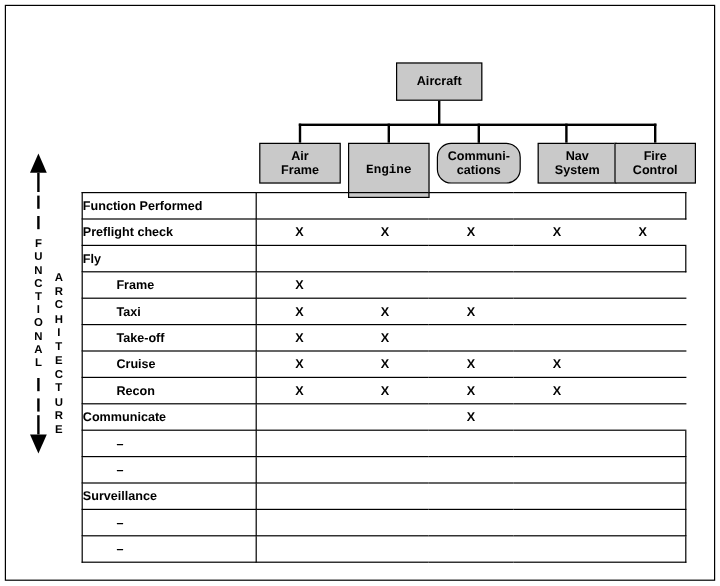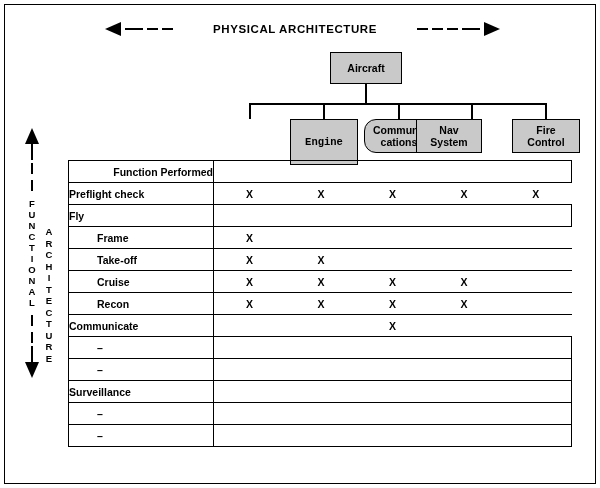--- a/index.html
+++ b/index.html
@@ -165,50 +165,33 @@
   .fn-cell {
     width: 144px;
     font-weight: bold;
     padding-left: 6px;
   }
   .fn-cell.indent {
     padding-left: 28px;
   }
   .fn-cell.plain {
     font-weight: bold;
-    text-align: right;
   }
   .mark-cell {
     text-align: center;
     font-weight: bold;
     font-size: 11px;
   }
 </style>
 </head>
 <body>
 
 <div id="root">
   <div class="outer-frame"></div>
 
-  <div class="phys-axis">
-    <div class="dashrow">
-      <span class="arrow-left"></span>
-      <span class="solidbar"></span>
-      <span class="dash"></span>
-      <span class="dash"></span>
-    </div>
-    <div class="phys-label">PHYSICAL ARCHITECTURE</div>
-    <div class="dashrow">
-      <span class="dash"></span>
-      <span class="dash"></span>
-      <span class="dash"></span>
-      <span class="solidbar"></span>
-      <span class="arrow-right"></span>
-    </div>
-  </div>
 
   <div class="func-axis">
     <span class="arrow-up"></span>
     <span class="vsolid"></span>
     <span class="vdash"></span>
     <span class="vdash"></span>
     <div class="vtext">F<br>U<br>N<br>C<br>T<br>I<br>O<br>N<br>A<br>L</div>
     <span class="vdash"></span>
     <span class="vdash"></span>
     <span class="vsolid"></span>
@@ -222,27 +205,30 @@
   <div class="hbox" style="left:330px; top:52px; width:72px; height:32px;">Aircraft</div>
 
   <div class="conn" style="left:365px; top:84px; width:2px; height:20px;"></div>
   <div class="conn" style="left:249px; top:103px; width:298px; height:2px;"></div>
   <div class="conn" style="left:249px; top:103px; width:2px; height:16px;"></div>
   <div class="conn" style="left:323px; top:103px; width:2px; height:16px;"></div>
   <div class="conn" style="left:398px; top:103px; width:2px; height:16px;"></div>
   <div class="conn" style="left:471px; top:103px; width:2px; height:16px;"></div>
   <div class="conn" style="left:545px; top:103px; width:2px; height:16px;"></div>
 
+  <div class="hbox" style="left:216px; top:119px; width:68px; height:34px;">
+    <span>Air<br>Frame</span>
+  </div>
   <div class="hbox" style="left:290px; top:119px; width:68px; height:46px;font-family:Liberation Mono, monospace;">
     <span>Engine</span>
   </div>
   <div class="hbox" style="left:364px; top:119px; width:70px; height:34px;border-radius:12px;">
     <span>Communi-<br>cations</span>
   </div>
-  <div class="hbox" style="left:416px; top:119px; width:66px; height:34px;">
+  <div class="hbox" style="left:448px; top:119px; width:66px; height:34px;">
     <span>Nav<br>System</span>
   </div>
   <div class="hbox" style="left:512px; top:119px; width:68px; height:34px;">
     <span>Fire<br>Control</span>
   </div>
 
   <table class="matrix">
     <tbody id="matrix-body">
         <tr>
           <td class="fn-cell plain">Function Performed</td>
@@ -258,20 +244,28 @@
         </tr>
         <tr>
           <td class="fn-cell">Fly</td>
           <td colspan="5"></td>
         </tr>
         <tr>
           <td class="fn-cell indent">Frame</td>
           <td class="mark-cell" style="width: 72px; border-left: none; border-right: none;">X</td>
           <td class="mark-cell" style="width: 72px; border-left: none; border-right: none;"></td>
           <td class="mark-cell" style="width: 80px; border-left: none; border-right: none;"></td>
+          <td class="mark-cell" style="width: 68px; border-left: none; border-right: none;"></td>
+          <td class="mark-cell" style="width: 68px; border-left: none; border-right: none;"></td>
+        </tr>
+        <tr>
+          <td class="fn-cell indent">Taxi</td>
+          <td class="mark-cell" style="width: 72px; border-left: none; border-right: none;">X</td>
+          <td class="mark-cell" style="width: 72px; border-left: none; border-right: none;">X</td>
+          <td class="mark-cell" style="width: 80px; border-left: none; border-right: none;">X</td>
           <td class="mark-cell" style="width: 68px; border-left: none; border-right: none;"></td>
           <td class="mark-cell" style="width: 68px; border-left: none; border-right: none;"></td>
         </tr>
         <tr>
           <td class="fn-cell indent">Take-off</td>
           <td class="mark-cell" style="width: 72px; border-left: none; border-right: none;">X</td>
           <td class="mark-cell" style="width: 72px; border-left: none; border-right: none;">X</td>
           <td class="mark-cell" style="width: 80px; border-left: none; border-right: none;"></td>
           <td class="mark-cell" style="width: 68px; border-left: none; border-right: none;"></td>
           <td class="mark-cell" style="width: 68px; border-left: none; border-right: none;"></td>

